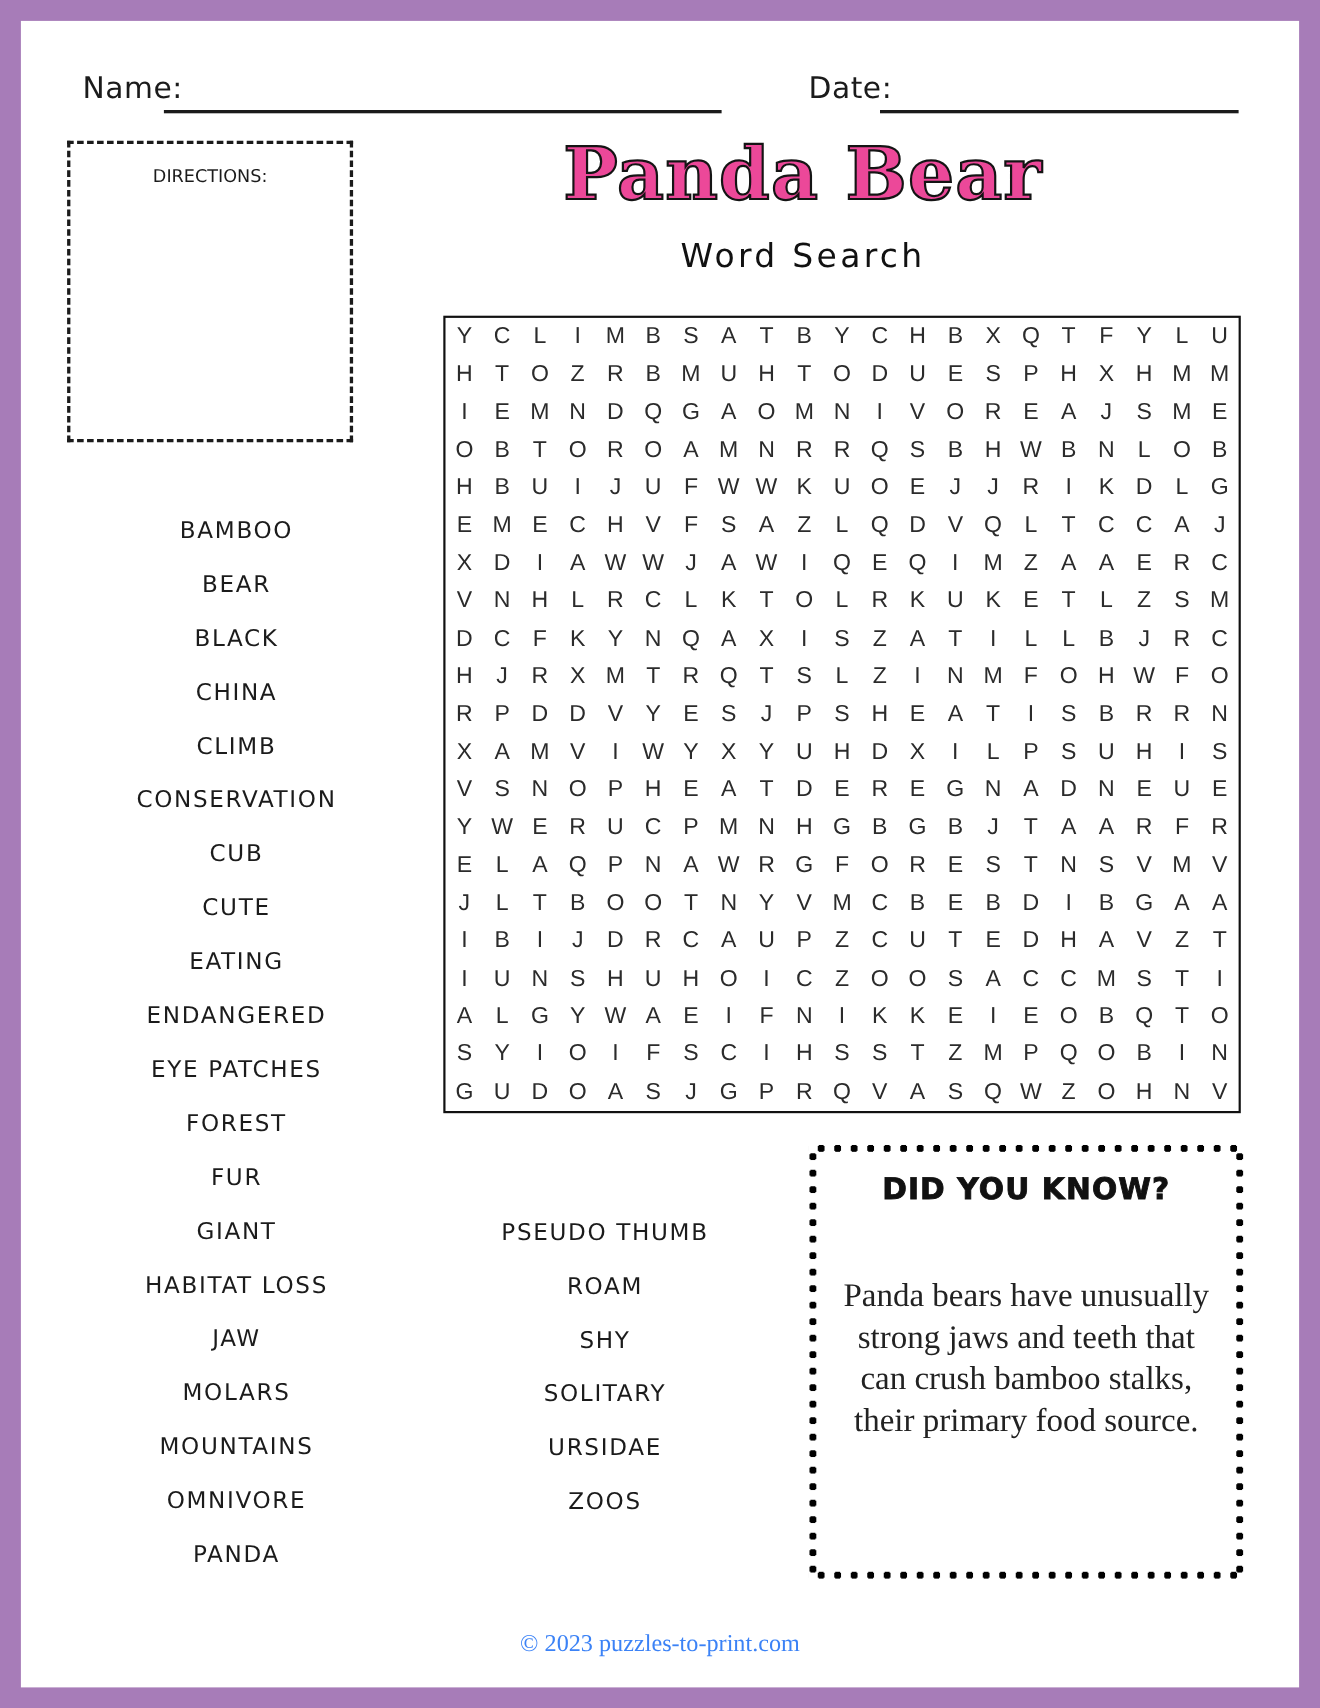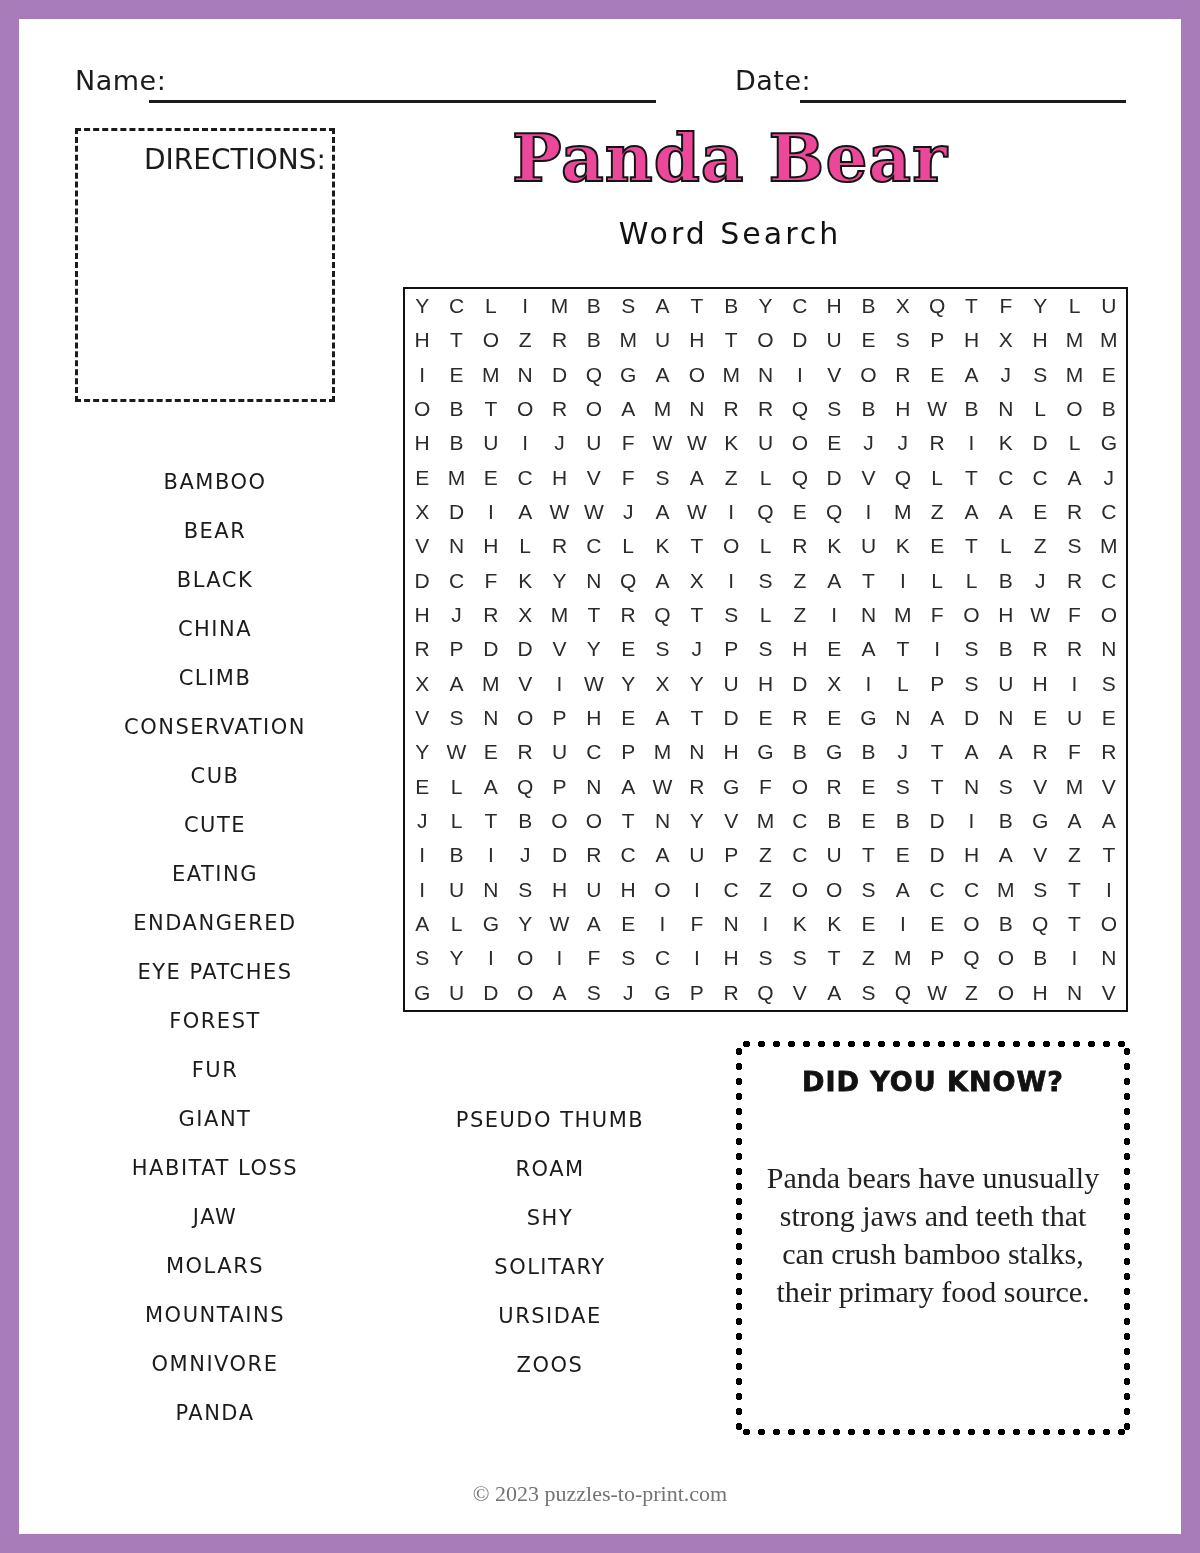--- a/index.html
+++ b/index.html
@@ -10,22 +10,22 @@
   }
   
   .hdr-label{position:absolute;top:46px;font-size:27px;letter-spacing:.5px;}
   .name-label{left:56px;}
   .date-label{left:716px;}
   .hdr-line{position:absolute;top:81px;height:0;border-bottom:3px solid #1b1b1b;}
   .name-line{left:130px;width:507px;}
   .date-line{left:781px;width:326px;}
   
   .directions{
-    position:absolute;left:56px;top:109px;width:260px;height:274px;box-sizing:border-box;
-    border:3px dashed #1b1b1b;text-align:right;font-size:28px;line-height:29px;
+    position:absolute;left:42px;top:109px;width:260px;height:274px;box-sizing:border-box;
+    border:3px dashed #1b1b1b;text-align:center;font-size:16px;line-height:29px;
     padding:14px 6px 0 6px;
   }
   
   .title-wrap{position:absolute;left:316px;top:100px;width:790px;text-align:center;}
   .title-main{
     font-family:"DejaVu Serif",serif;font-weight:bold;font-size:66px;line-height:78px;
     letter-spacing:1px;-webkit-text-stroke:2px #141414;color:#ec4899;
   }
   .title-sub{margin-top:14px;font-size:30px;line-height:46px;letter-spacing:3px;color:#111;}
   
@@ -59,21 +59,21 @@
     background-repeat:repeat-x,repeat-x,repeat-y,repeat-y;
   }
   .know-head{font-size:27px;font-weight:bold;letter-spacing:1px;-webkit-text-stroke:.8px #111;color:#111;}
   .know-body{
     margin:62px auto 0 auto;width:354px;
     font-family:"Liberation Serif",serif;font-size:30px;line-height:38px;color:#222;
   }
   
   .footer{
     position:absolute;left:0;right:0;top:1462px;text-align:center;
-    font-family:"Liberation Serif",serif;font-size:22px;color:#737373;
+    font-family:"Liberation Serif",serif;font-size:22px;color:#3b82f6;
   }
 </style>
 </head>
 <body>
 
 <div class="page">
 
   <span class="hdr-label name-label">Name:</span>
   <div class="hdr-line name-line"></div>
   <span class="hdr-label date-label">Date:</span>

